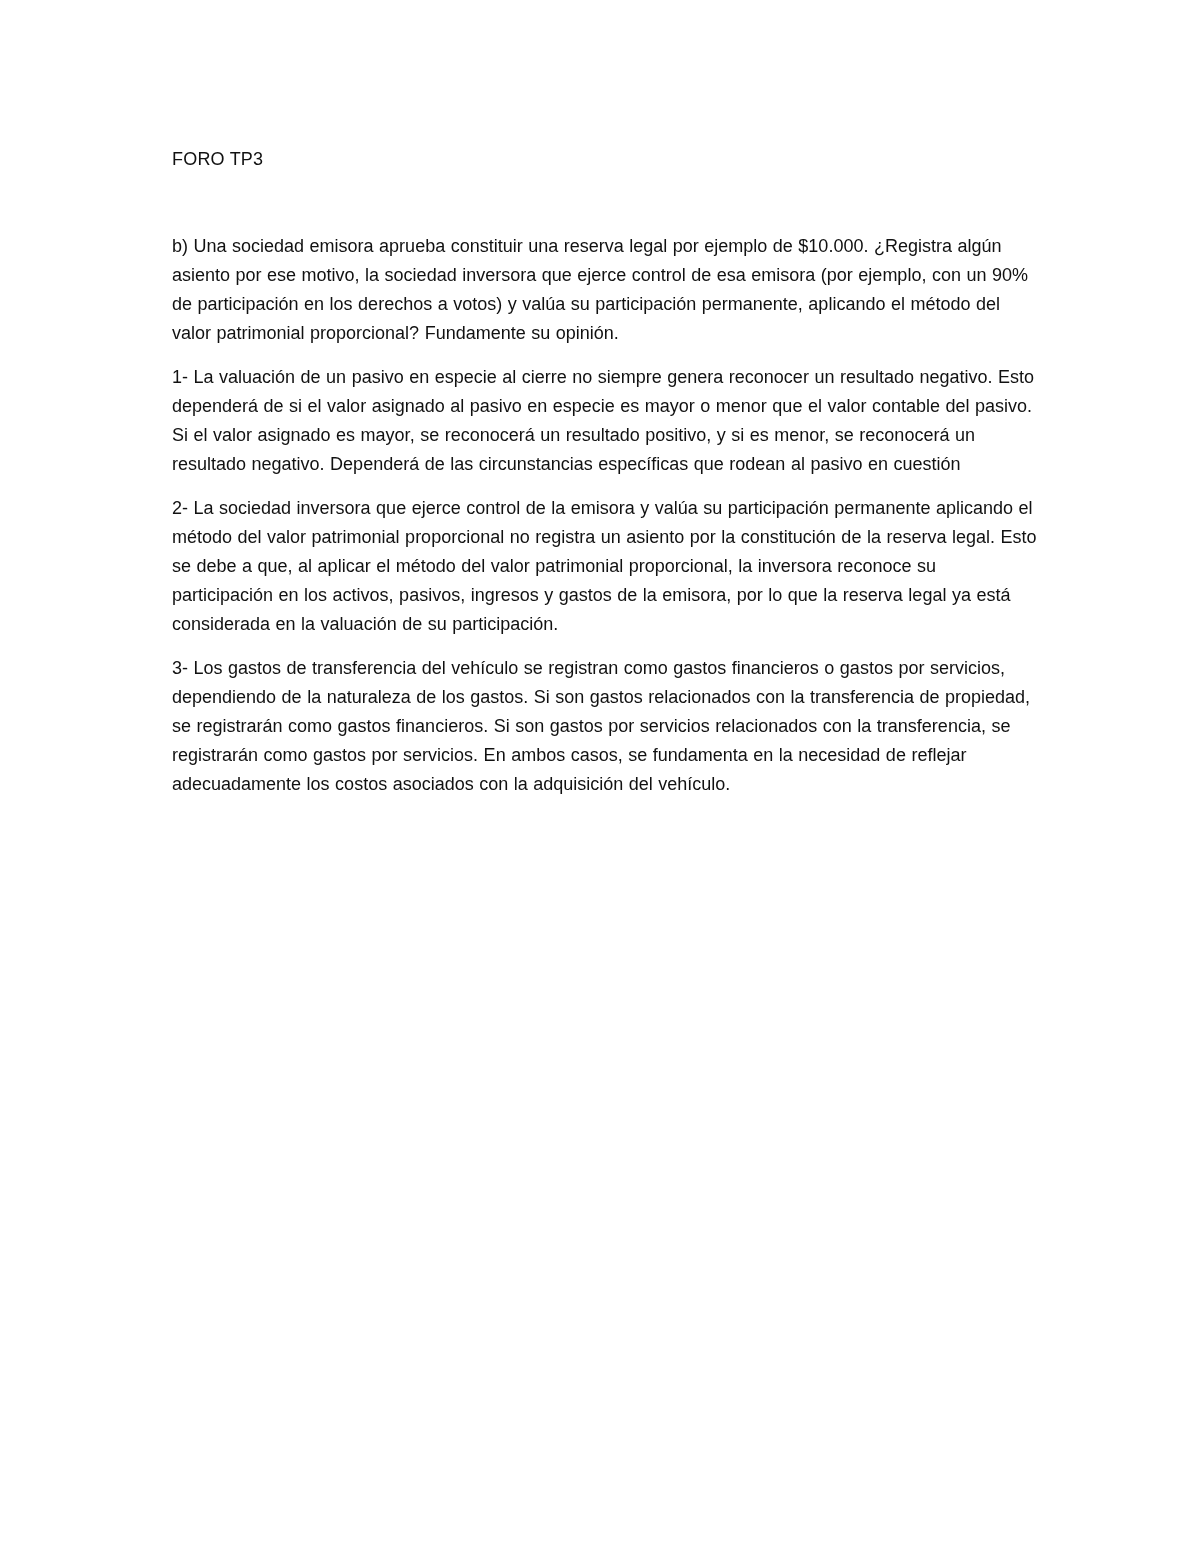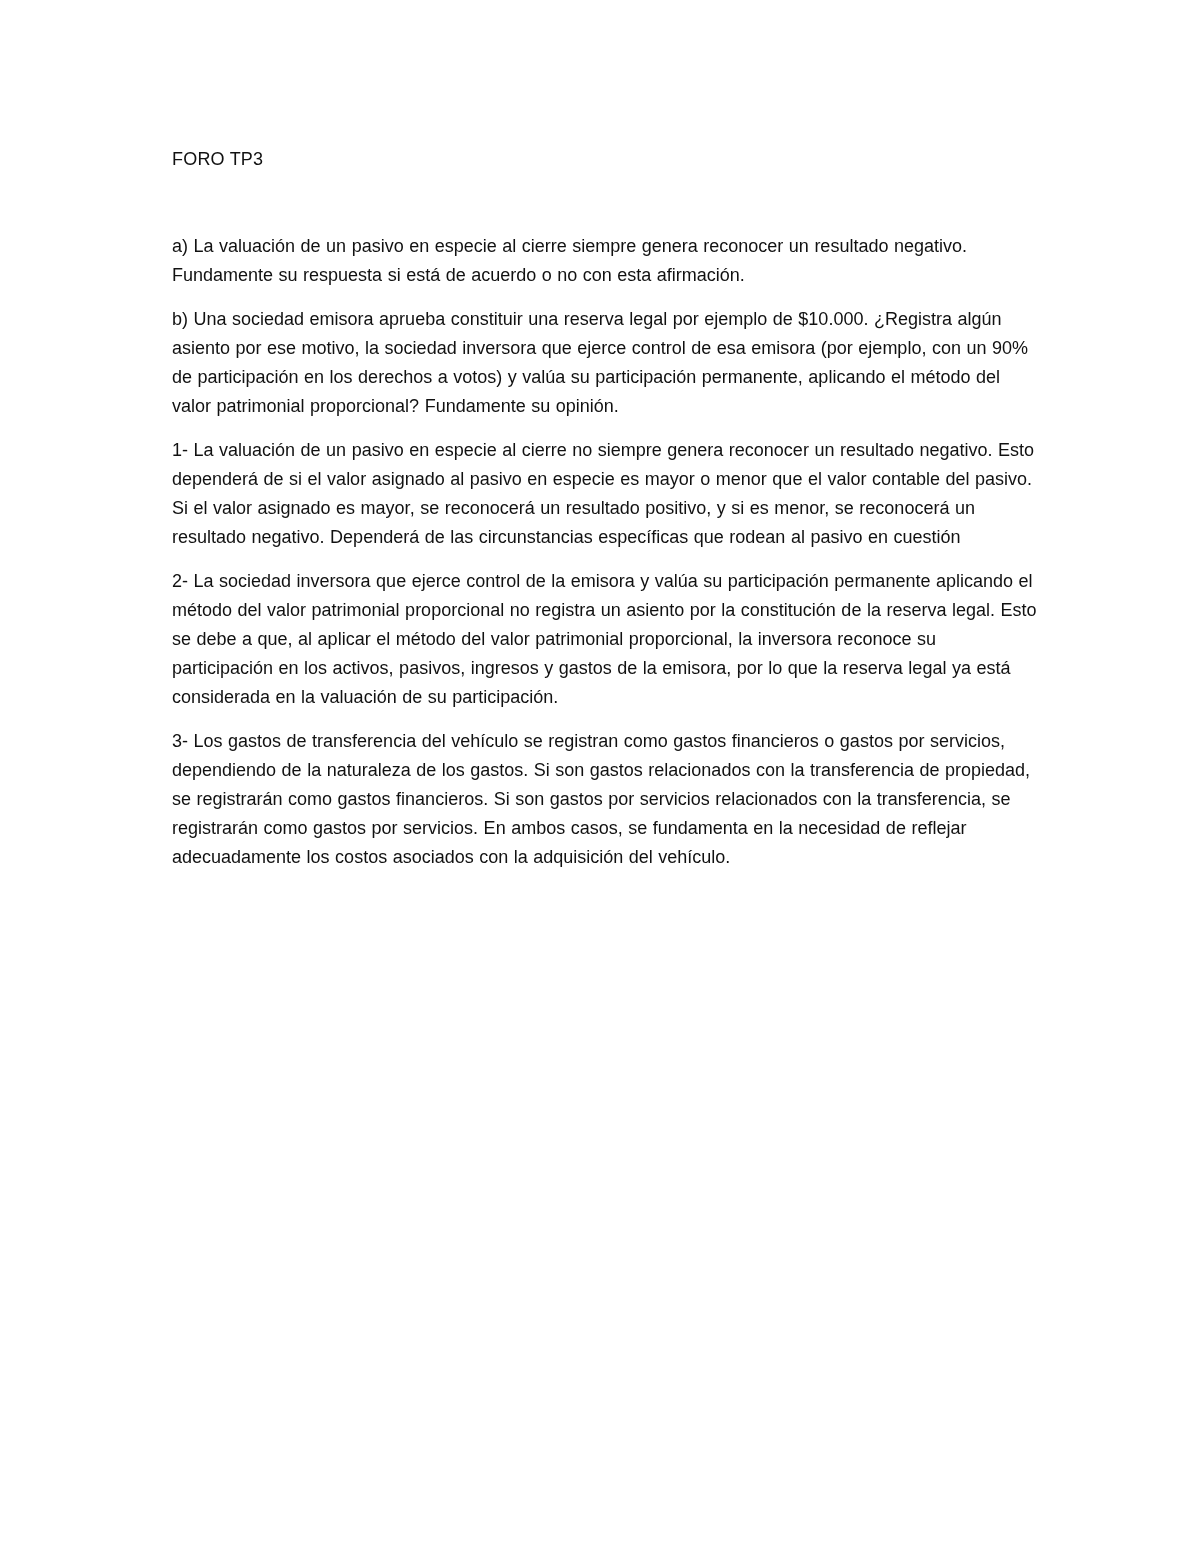--- a/index.html
+++ b/index.html
@@ -45,21 +45,20 @@
     text-align: left;
     word-spacing: 0.5px;
   }
 </style>
 </head>
 <body>
 
 <div class="page">
   <h1 class="doc-title">FORO TP3</h1>
 
-  <p class="para">a) La valuación de un pasivo en especie al cierre siempre genera reconocer un resultado negativo. Fundamente su respuesta si está de acuerdo o no con esta afirmación.</p>
 
   <p class="para">b) Una sociedad emisora aprueba constituir una reserva legal por ejemplo de $10.000. ¿Registra algún asiento por ese motivo, la sociedad inversora que ejerce control de esa emisora (por ejemplo, con un 90% de participación en los derechos a votos) y valúa su participación permanente, aplicando el método del valor patrimonial proporcional? Fundamente su opinión.</p>
 
 
   <p class="para">1- La valuación de un pasivo en especie al cierre no siempre genera reconocer un resultado negativo. Esto dependerá de si el valor asignado al pasivo en especie es mayor o menor que el valor contable del pasivo. Si el valor asignado es mayor, se reconocerá un resultado positivo, y si es menor, se reconocerá un resultado negativo. Dependerá de las circunstancias específicas que rodean al pasivo en cuestión</p>
 
   <p class="para">2- La sociedad inversora que ejerce control de la emisora y valúa su participación permanente aplicando el método del valor patrimonial proporcional no registra un asiento por la constitución de la reserva legal. Esto se debe a que, al aplicar el método del valor patrimonial proporcional, la inversora reconoce su participación en los activos, pasivos, ingresos y gastos de la emisora, por lo que la reserva legal ya está considerada en la valuación de su participación.</p>
 
   <p class="para">3- Los gastos de transferencia del vehículo se registran como gastos financieros o gastos por servicios, dependiendo de la naturaleza de los gastos. Si son gastos relacionados con la transferencia de propiedad, se registrarán como gastos financieros. Si son gastos por servicios relacionados con la transferencia, se registrarán como gastos por servicios. En ambos casos, se fundamenta en la necesidad de reflejar adecuadamente los costos asociados con la adquisición del vehículo.</p>
 </div>

